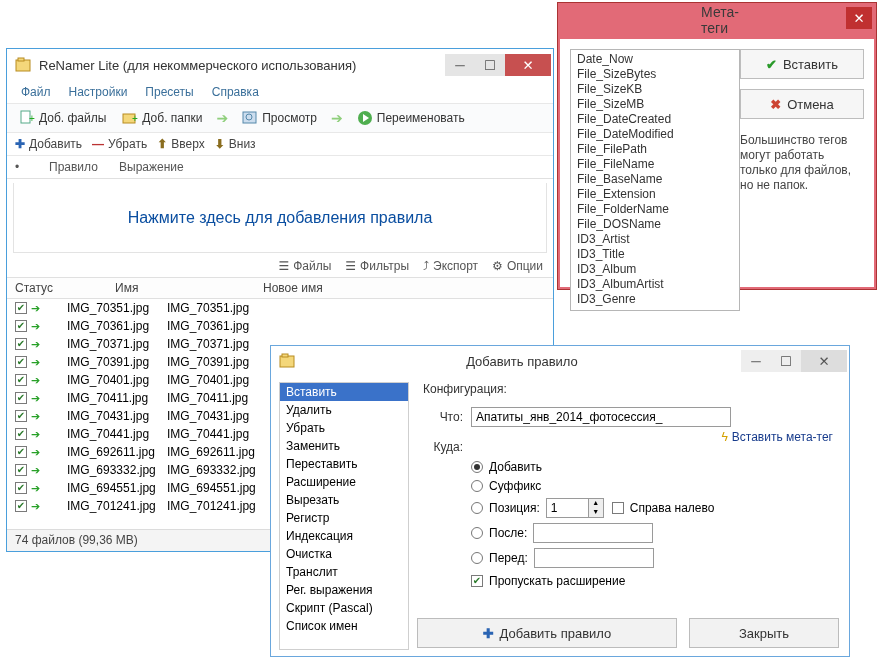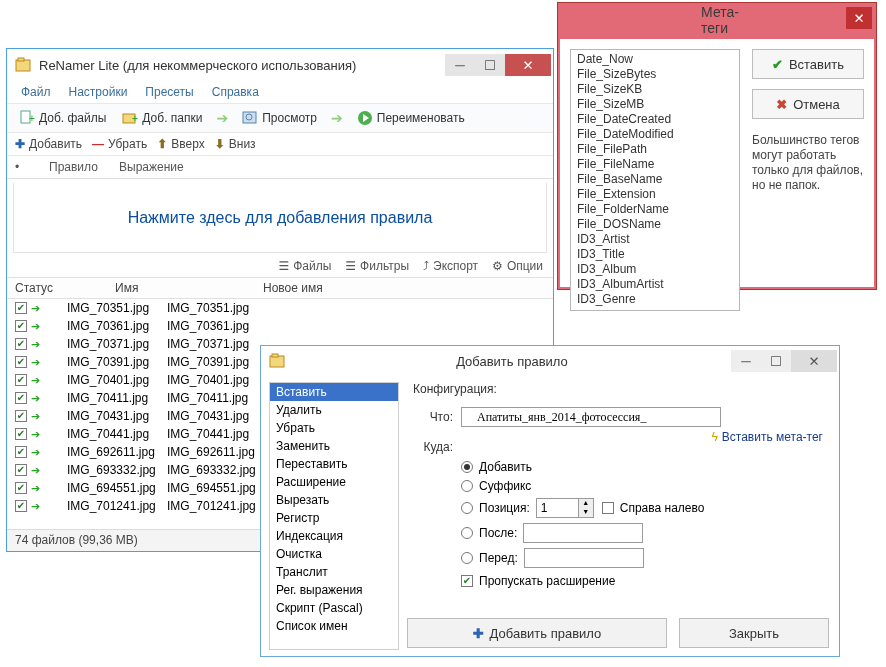--- a/index.html
+++ b/index.html
@@ -77,57 +77,57 @@
   
   .win-meta {
     position:absolute; left:557px; top:2px;
     width:320px; height:288px;
     border:1px solid #a33;
     background:#e26a77;
   }
   .win-meta .titlebar { background:transparent; height:34px; justify-content:center; position:relative; }
   .win-meta .title { color:#3a3a3a; font-size:14px; flex:0; }
   .win-meta .winbtn.close { position:absolute; right:4px; top:4px; width:26px; height:22px; background:#c03030; }
-  .meta-body { background:#fff; margin:2px; height:calc(100% - 38px); display:flex; padding:10px; gap:12px; }
+  .meta-body { background:#fff; margin:2px; height:calc(100% - 38px); display:flex; padding:10px; }
   .meta-list {
     width:170px; height:262px; border:1px solid #b6b6b6;
     background:#fff; overflow-y:scroll; padding:2px 0;
     font-size:12px; color:#333; line-height:15px;
   }
   .meta-list div { padding:0 6px; white-space:nowrap; }
   .meta-right { flex:1; display:flex; flex-direction:column; gap:10px; }
   .meta-btn {
     height:30px; border:1px solid #bdbdbd; background:#f6f6f6;
     display:flex; align-items:center; justify-content:center; gap:6px;
     font-size:13px; color:#333;
   }
   .meta-note { font-size:12px; color:#444; line-height:15px; margin-top:4px; }
 
   
   .win-rule {
-    position:absolute; left:260px; top:345px;
+    position:absolute; left:270px; top:345px;
     width:580px; height:312px;
     border:1px solid #6aa7dd;
     background:#fff;
   }
   .win-rule .titlebar { height:30px; }
   .rule-body { display:flex; height:calc(100% - 30px); }
   .rule-types {
     width:130px; margin:6px 0 6px 8px;
     border:1px solid #cfcfcf; background:#fff;
     font-size:12px; line-height:16px; overflow:hidden;
   }
   .rule-types div { padding:1px 6px; }
   .rule-types .sel { background:#3a72c9; color:#fff; }
 
   .rule-config { flex:1; padding:6px 12px 8px 14px; position:relative; }
   .cfg-title { color:#333; margin-bottom:10px; }
   .cfg-row { display:flex; align-items:center; gap:8px; margin-bottom:8px; min-height:22px; }
   .cfg-lbl { width:40px; text-align:right; color:#333; }
-  .cfg-input { border:1px solid #9a9a9a; height:20px; padding:0 15px; font-family:Liberation Serif, serif; font-size:12px; }
+  .cfg-input { border:1px solid #9a9a9a; height:20px; padding:0 4px; font-family:Liberation Sans, sans-serif; font-size:12px; }
   .cfg-input.wide { width:260px; }
   .cfg-num { width:60px; display:flex; }
   .cfg-num input { width:42px; height:20px; border:1px solid #9a9a9a; border-right:none; text-align:left; padding:0 4px; font-size:12px; font-family:inherit; }
   .cfg-num .spin { width:16px; display:flex; flex-direction:column; border:1px solid #9a9a9a; }
   .cfg-num .spin div { flex:1; font-size:7px; text-align:center; line-height:8px; background:#eee; }
   .radio-row { display:flex; align-items:center; gap:6px; margin-left:48px; margin-bottom:5px; }
   .radio { width:12px; height:12px; border:1px solid #777; border-radius:50%; display:inline-flex; align-items:center; justify-content:center; }
   .radio.on::after { content:""; width:6px; height:6px; background:#333; border-radius:50%; }
   .cbx-row { display:flex; align-items:center; gap:6px; margin-left:48px; margin-top:6px; }
   .link-meta { color:#173b8c; display:flex; align-items:center; gap:4px; position:absolute; right:16px; top:54px; }

